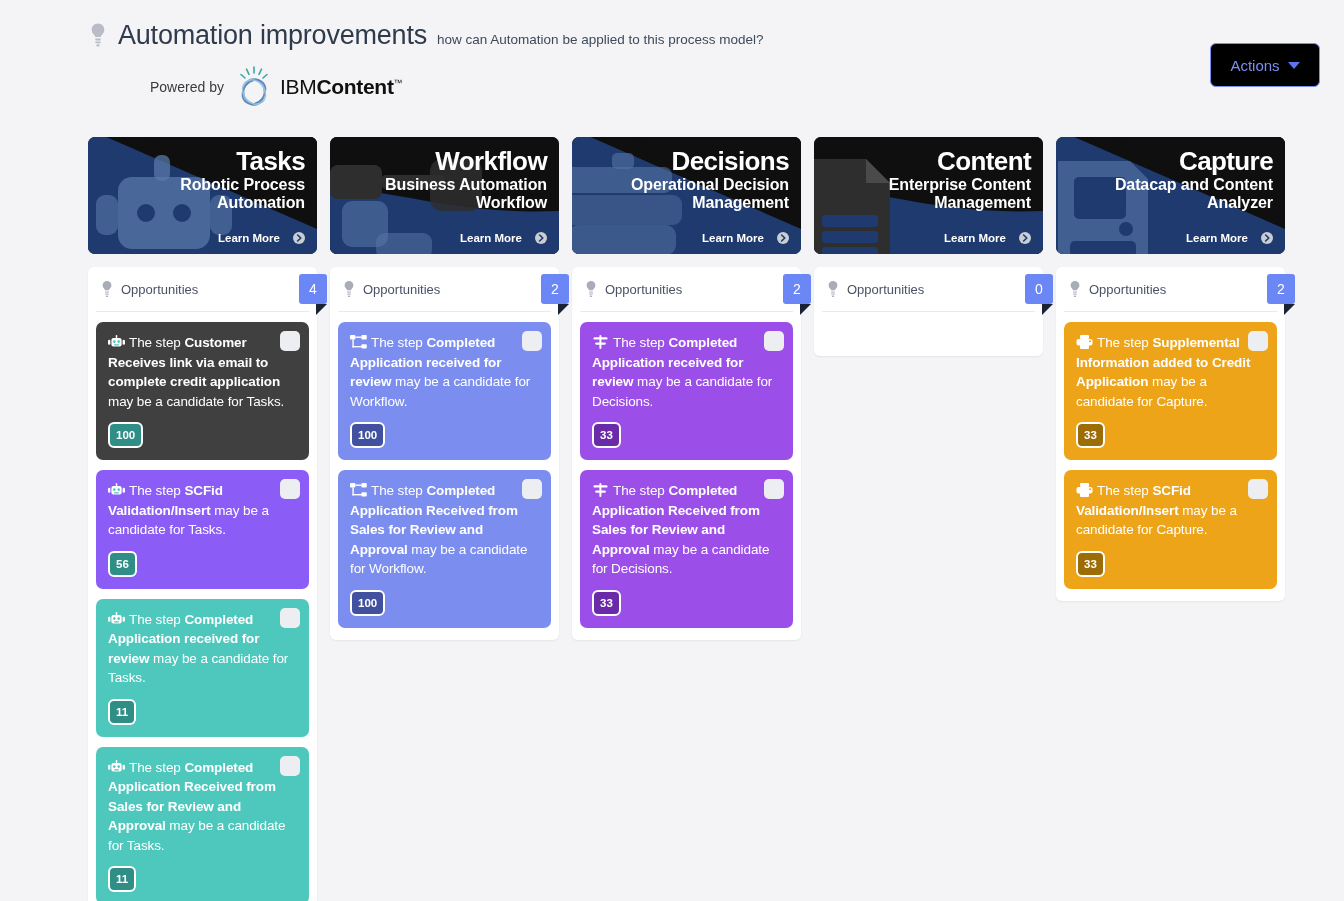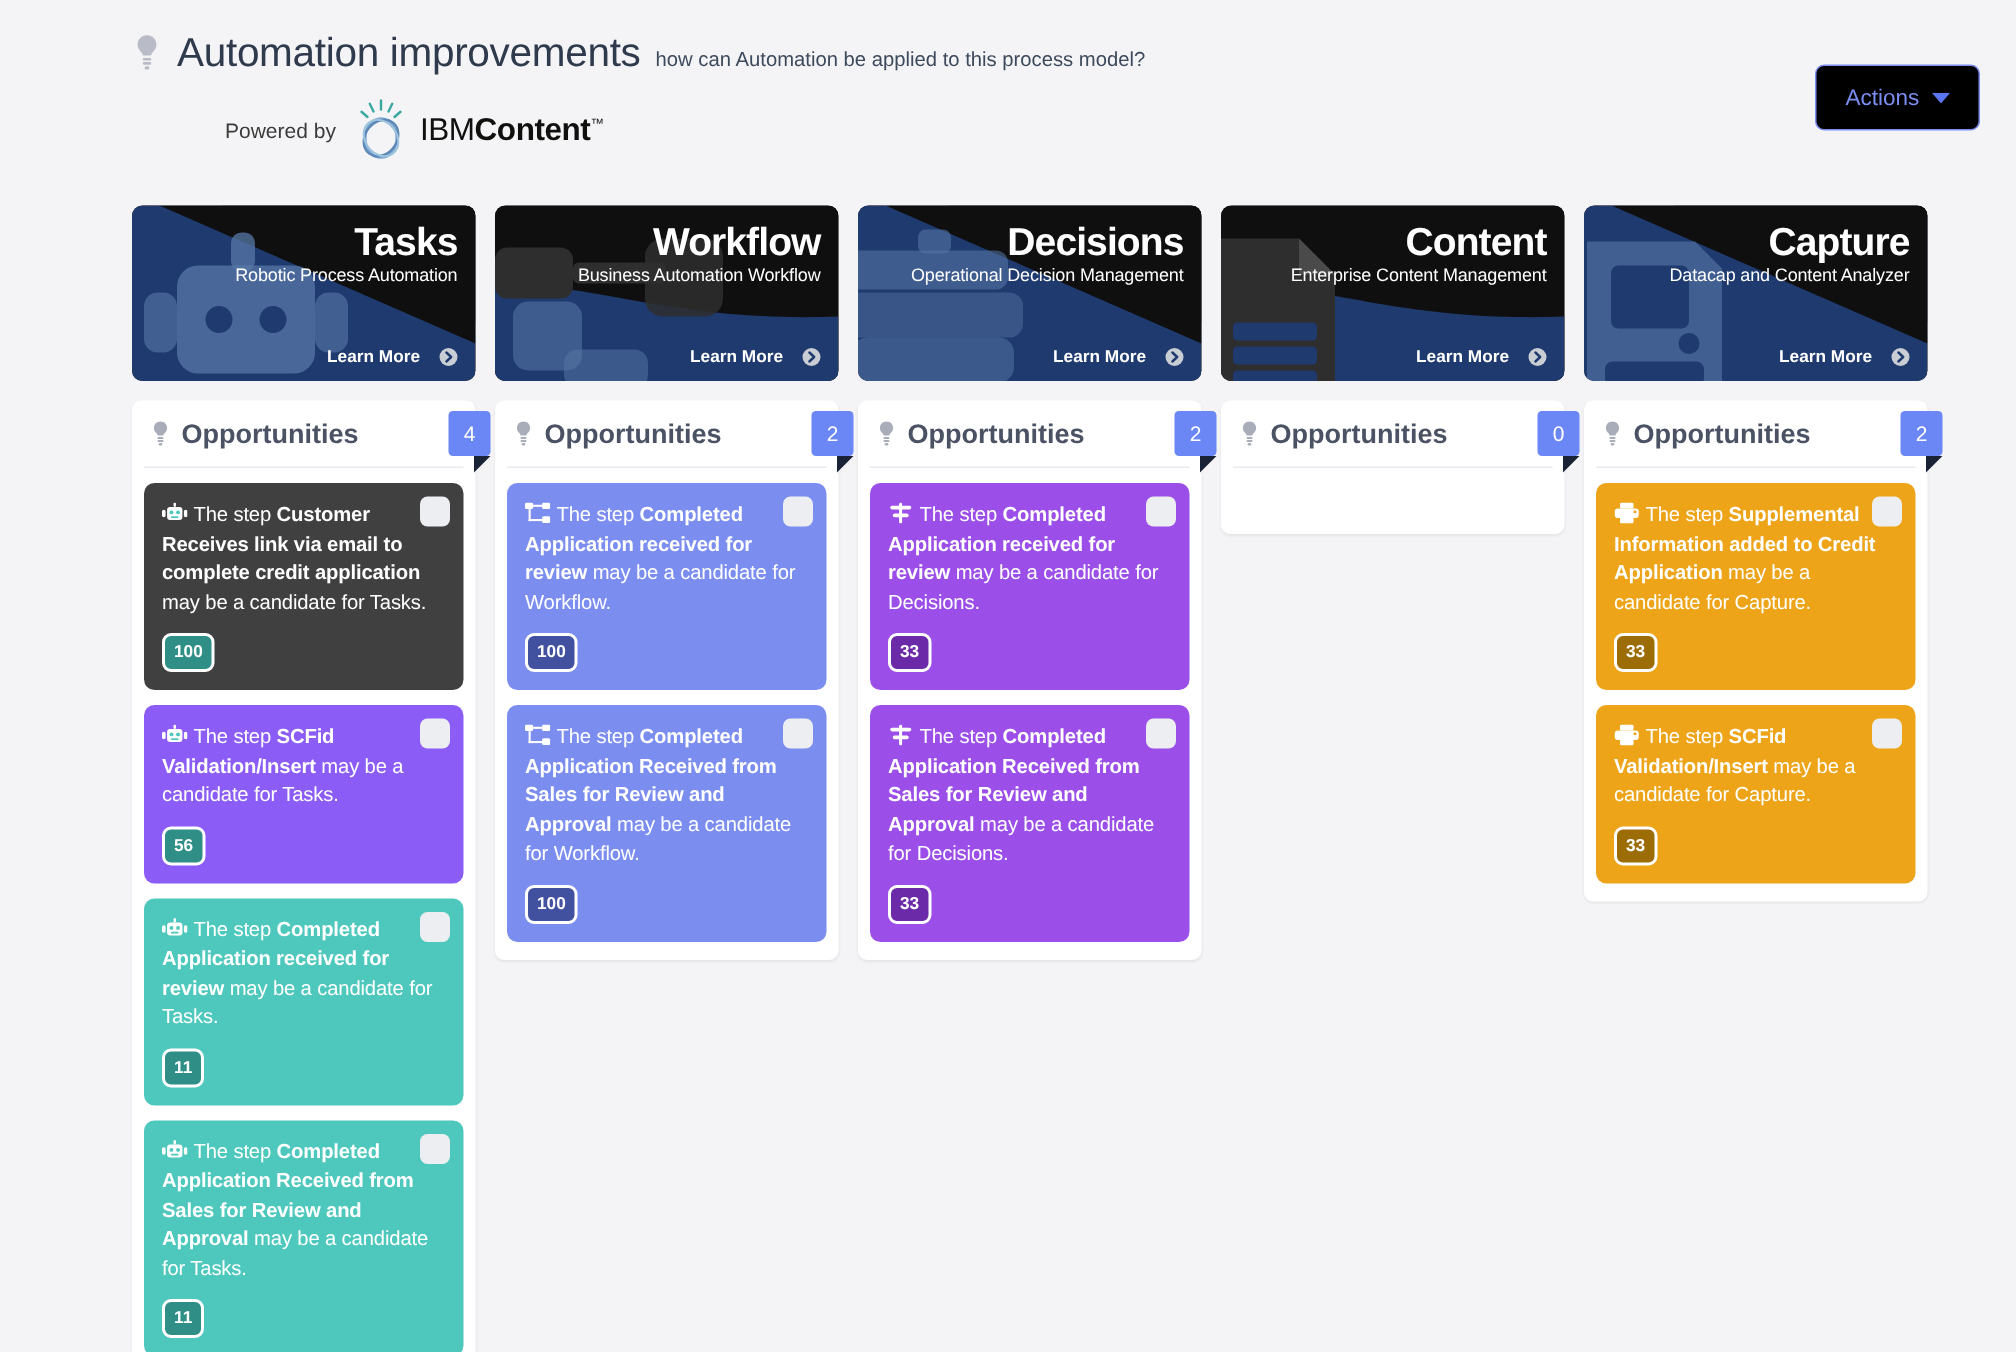--- a/index.html
+++ b/index.html
@@ -121,22 +121,22 @@
     text-align: right;
   }
   .banner-title {
     font-size: 26px;
     font-weight: 700;
     color: #ffffff;
     letter-spacing: -0.6px;
     line-height: 1.25;
   }
   .banner-sub {
-    font-size: 12px;
-    font-weight: 400;
+    font-size: 16px;
+    font-weight: 700;
     color: #ffffff;
     letter-spacing: -0.1px;
     margin-top: -2px;
   }
   .banner-learn {
     font-size: 11.5px;
     font-weight: 700;
     color: #ffffff;
     display: flex;
     align-items: center;
@@ -164,23 +164,23 @@
   .panel-header {
     display: flex;
     align-items: center;
     gap: 7px;
     height: 45px;
     padding: 0 4px;
     border-bottom: 1px solid #e9eaef;
   }
   .panel-bulb { width: 14px; height: 18px; flex: 0 0 auto; }
   .panel-title {
-    font-size: 18px;
+    font-size: 13px;
     color: #4a5264;
-    font-weight: 700;
+    font-weight: 400;
   }
   .count-badge {
     position: absolute;
     top: 7px; right: -10px;
     width: 28px; height: 30px;
     background: #6b86f5;
     border-radius: 3px;
     color: #ffffff;
     font-size: 14px;
     display: flex;

